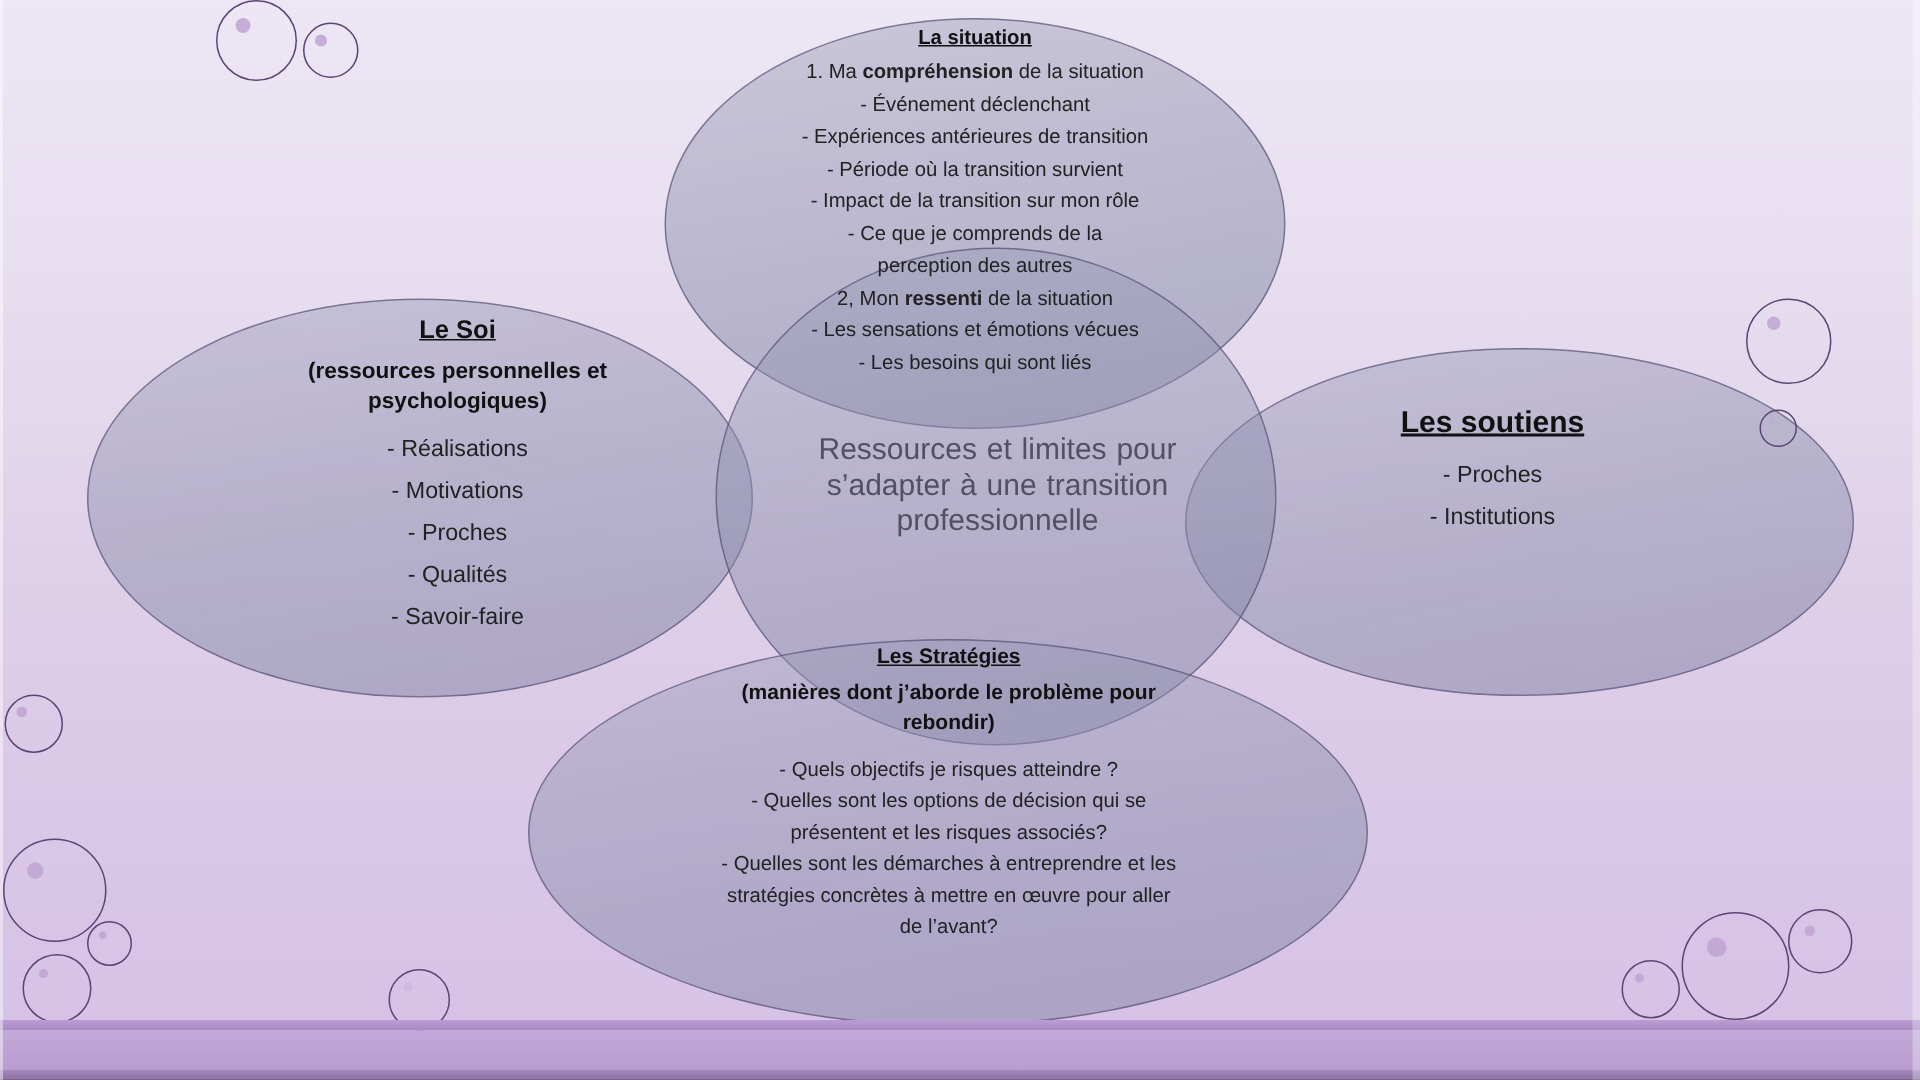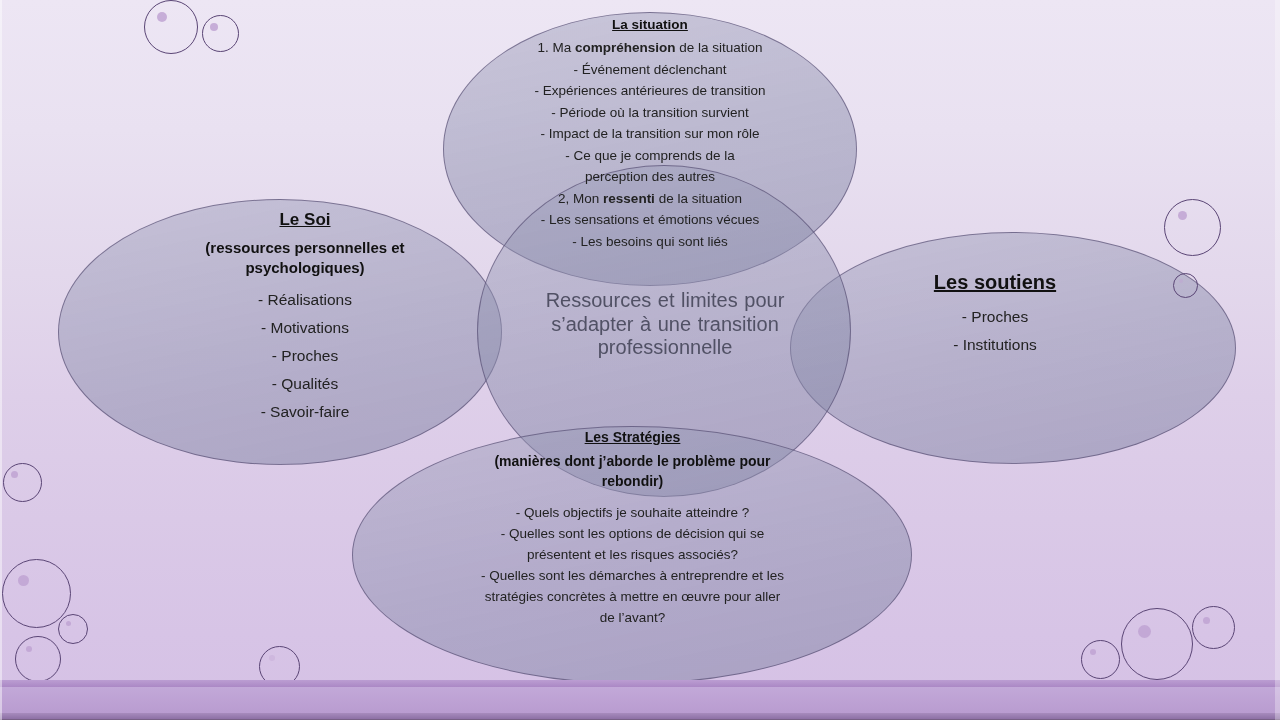--- a/index.html
+++ b/index.html
@@ -142,21 +142,21 @@
         <div class="line">- Proches</div>
         <div class="line">- Institutions</div>
       </div>
   </div>
 
   <div class="tblock tb-bottom">
     <div class="title">Les Stratégies</div>
     <div class="subtitle">(manières dont j’aborde le problème pour
 rebondir)</div>
     <div>
-        <div class="line">- Quels objectifs je souhaite atteindre ?</div>
+        <div class="line">- Quels objectifs je risques atteindre ?</div>
         <div class="line">- Quelles sont les options de décision qui se<br>présentent et les risques associés?</div>
         <div class="line">- Quelles sont les démarches à entreprendre et les<br>stratégies concrètes à mettre en œuvre pour aller<br>de l’avant?</div>
       </div>
   </div>
 
   <div class="tblock tb-center pre">Ressources et limites pour
 s’adapter à une transition
 professionnelle</div>
 
 </div>

